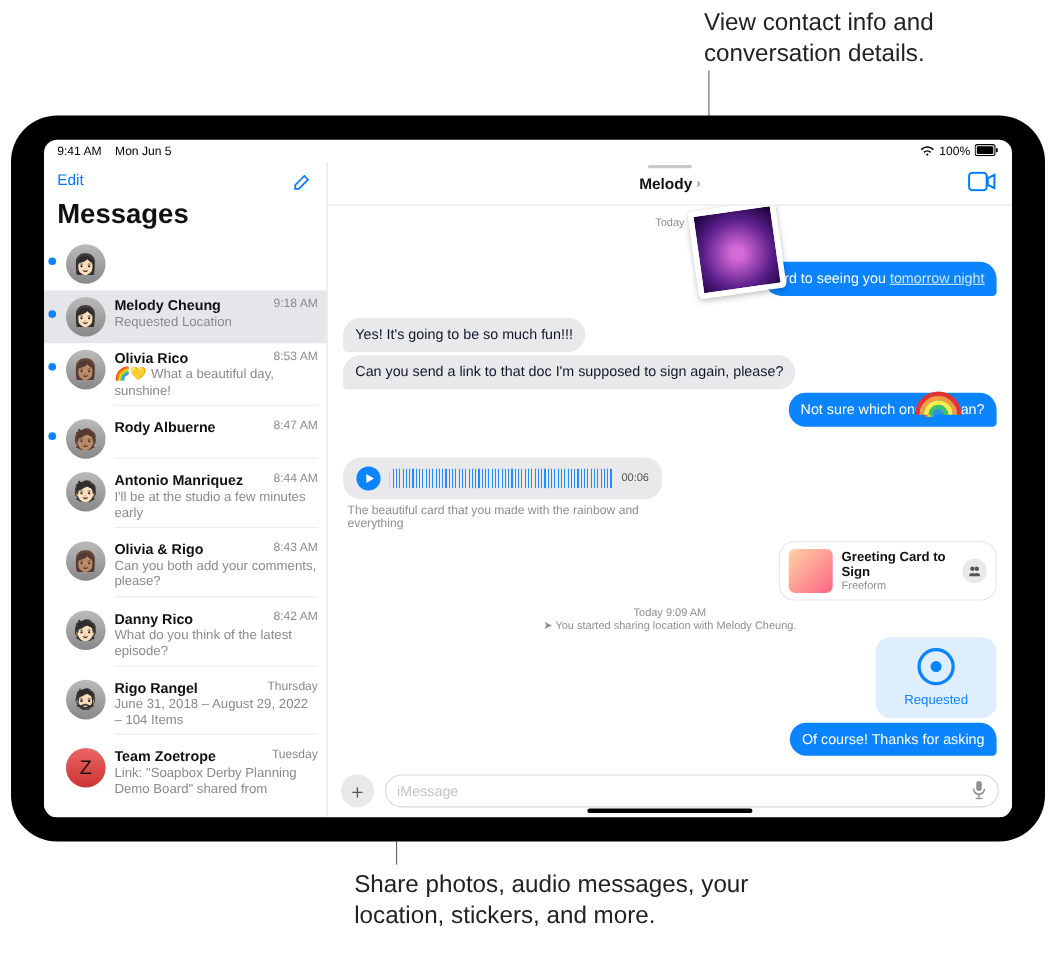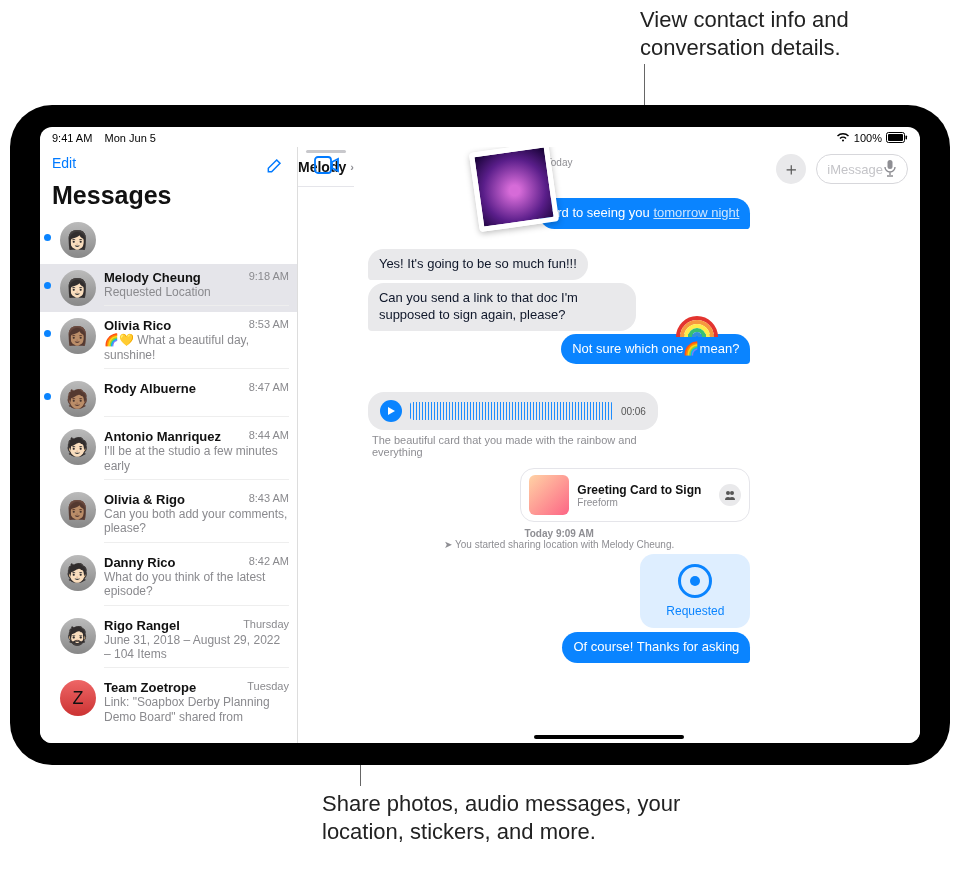--- a/index.html
+++ b/index.html
@@ -98,21 +98,21 @@
     overflow: hidden;
     display:flex; align-items:center; justify-content:center;
     font-size:18px;
   }
   .conv-body { flex: 1; min-width: 0; border-bottom: 1px solid #eee; padding-bottom: 6px; }
   .conv-row1 { display: flex; justify-content: space-between; gap:6px;}
   .conv-name { font-weight: 600; font-size: 13px; white-space: nowrap; overflow:hidden; text-overflow:ellipsis;}
   .conv-time { color: #8a8a8e; font-size: 11px; white-space: nowrap; }
   .conv-preview { color: #8a8a8e; font-size: 12px; line-height: 1.2; max-height: 29px; overflow: hidden; }
   
-  .main { flex: 1; display: flex; flex-direction: row; background: #fff; position: relative; }
+  .main { flex: 1; display: flex; flex-direction: column; background: #fff; position: relative; }
   .topbar {
     height: 40px;
     border-bottom: 1px solid #e5e5ea;
     display: flex;
     align-items: center;
     justify-content: center;
     position: relative;
   }
   .topbar .pill {
     position:absolute; left:50%; top:3px; transform:translateX(-50%);
@@ -136,30 +136,30 @@
   .datestamp { text-align: center; color: #8e8e93; font-size: 10px; margin: 2px 0; }
   .voice {
     background:#e9e9eb; border-radius:16px; padding:8px 12px; display:flex; align-items:center; gap:8px; width:290px;
   }
   .playbtn{ width:22px; height:22px; border-radius:50%; background:#0a84ff; display:flex; align-items:center; justify-content:center;}
   .playbtn .tri{ width:0;height:0;border-left:7px solid #fff;border-top:4px solid transparent;border-bottom:4px solid transparent; margin-left:2px;}
   .wave { flex:1; height:18px; background:repeating-linear-gradient(90deg,#0a84ff 0 1px,transparent 1px 3px); opacity:0.9; border-radius:2px; mask:linear-gradient(#000,#000);}
   .vtime{ font-size:10px; color:#555;}
   .transcript { color:#8e8e93; font-size:11px; padding:4px 4px 2px; max-width:290px;}
   .linkcard {
-    width: 230px; background:#fff; border:1px solid #e5e5ea; border-radius:14px;
+    width: 198px; background:#fff; border:1px solid #e5e5ea; border-radius:14px;
     display:flex; align-items:center; padding:6px 8px; gap:8px; margin-left:auto;
   }
   .linkthumb{ width:40px; height:40px; border-radius:6px; background:linear-gradient(135deg,#ffd3a5,#fd6585); flex-shrink:0;}
   .linktext{ flex:1; }
   .linktitle{ font-size:12px; font-weight:600;}
   .linksub{ font-size:10px; color:#8e8e93;}
   .linkppl{ width:22px; height:22px; border-radius:50%; background:#e9e9eb; display:flex;align-items:center;justify-content:center; font-size:10px;}
   .syslabel{ text-align:center; color:#8e8e93; font-size:10px; margin-top:6px;}
-  .syslabel .t{ font-weight:700; }
+  .syslabel .t{ font-weight:400; }
   .locreq{
     width:110px; background:#deeeff; border-radius:14px; padding:10px; text-align:center; margin-left:auto;
   }
   .locreq .pin{ width:34px;height:34px; border:3px solid #0a84ff; border-radius:50%; margin:0 auto 6px; position:relative;}
   .locreq .pin::after{content:""; position:absolute; inset:9px; background:#0a84ff; border-radius:50%;}
   .locreq .lbl{ color:#0a84ff; font-size:12px; font-weight:500;}
   .photo-att{
     position:absolute; right:210px; top:0px; width:80px; height:80px;
     background: radial-gradient(circle at 50% 55%, #d66bd8 0 10%, #5a1e8a 60%, #120030 100%);
     border:5px solid #fff; border-radius:4px; transform:rotate(-8deg);

